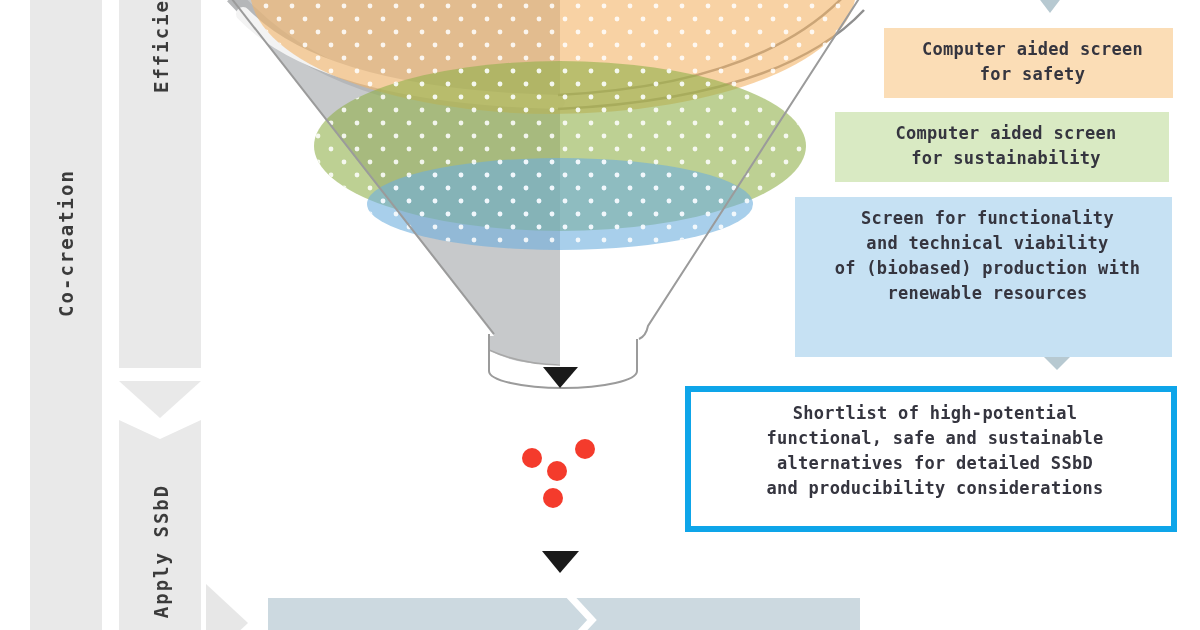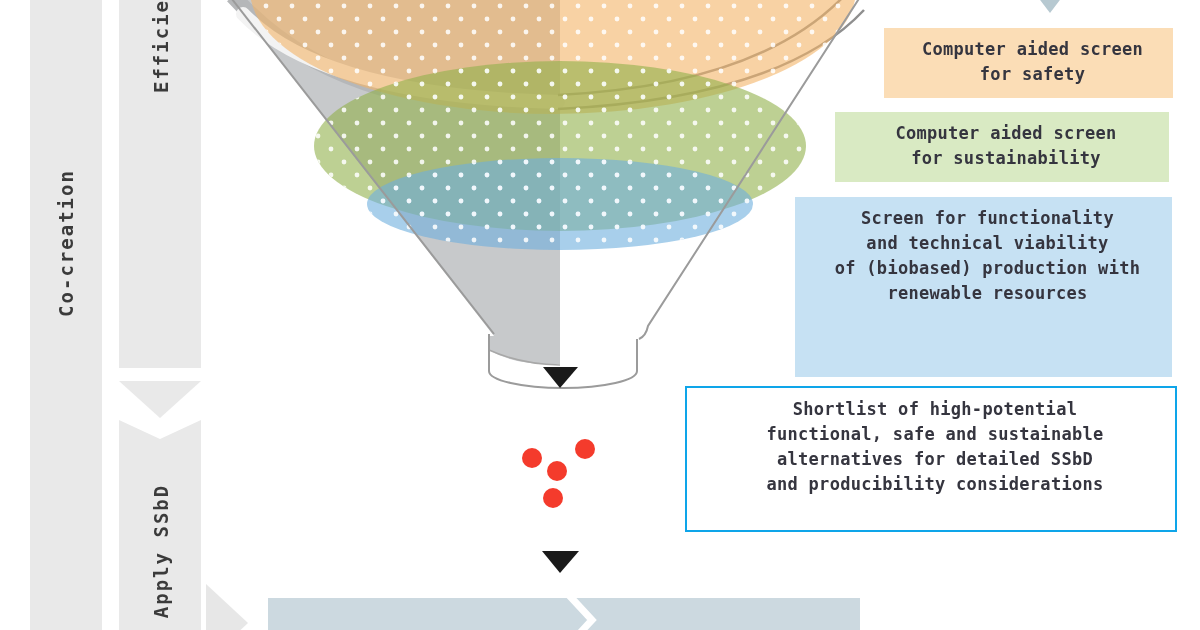--- a/index.html
+++ b/index.html
@@ -17,21 +17,21 @@
   .callout{
     position:absolute;box-sizing:border-box;
     font:700 17px/25px "DejaVu Sans Mono",monospace;
     color:#35353f;white-space:pre-line;letter-spacing:0.3px;
     padding:9px 8px 8px 16px;
     text-align:center;
   }
   .co-safety{background:#fbddb6;}
   .co-sustain{background:#d9eac3;}
   .co-function{background:#c6e1f3;}
-  .co-shortlist{background:#ffffff;border:2px solid #0ea5e9;}
+  .co-shortlist{background:#ffffff;border:6px solid #0ea5e9;}
 </style>
 </head>
 <body>
 
 <div id="stage">
 
   <svg id="diagram-svg" width="1200" height="630" viewBox="0 0 1200 630">
     <defs>
       <pattern id="dots" width="26" height="26" patternUnits="userSpaceOnUse">
         <circle cx="6" cy="6" r="2.4" fill="#ffffff" opacity="0.85"></circle>
@@ -96,21 +96,21 @@
   </svg>
 
   <div class="vlabel" style="left:66px;top:243px;">Co-creation</div>
   <div class="vlabel" style="left:161px;top:46px;">Efficie</div>
   <div class="vlabel" style="left:161px;top:551px;">Apply SSbD</div>
 
   <div class="callout co-safety" style="left:884px;top:28px;width:289px;height:70px;">Computer aided screen
 for safety</div>
   <div class="callout co-sustain" style="left:835px;top:112px;width:334px;height:70px;">Computer aided screen
 for sustainability</div>
-  <div class="callout co-function" style="left:795px;top:197px;width:377px;height:180px;">Screen for functionality
+  <div class="callout co-function" style="left:795px;top:197px;width:377px;height:160px;">Screen for functionality
 and technical viability
 of (biobased) production with
 renewable resources</div>
   <div class="callout co-shortlist" style="left:685px;top:386px;width:492px;height:146px;">Shortlist of high-potential
 functional, safe and sustainable
 alternatives for detailed SSbD
 and producibility considerations</div>
 
 </div>
 

